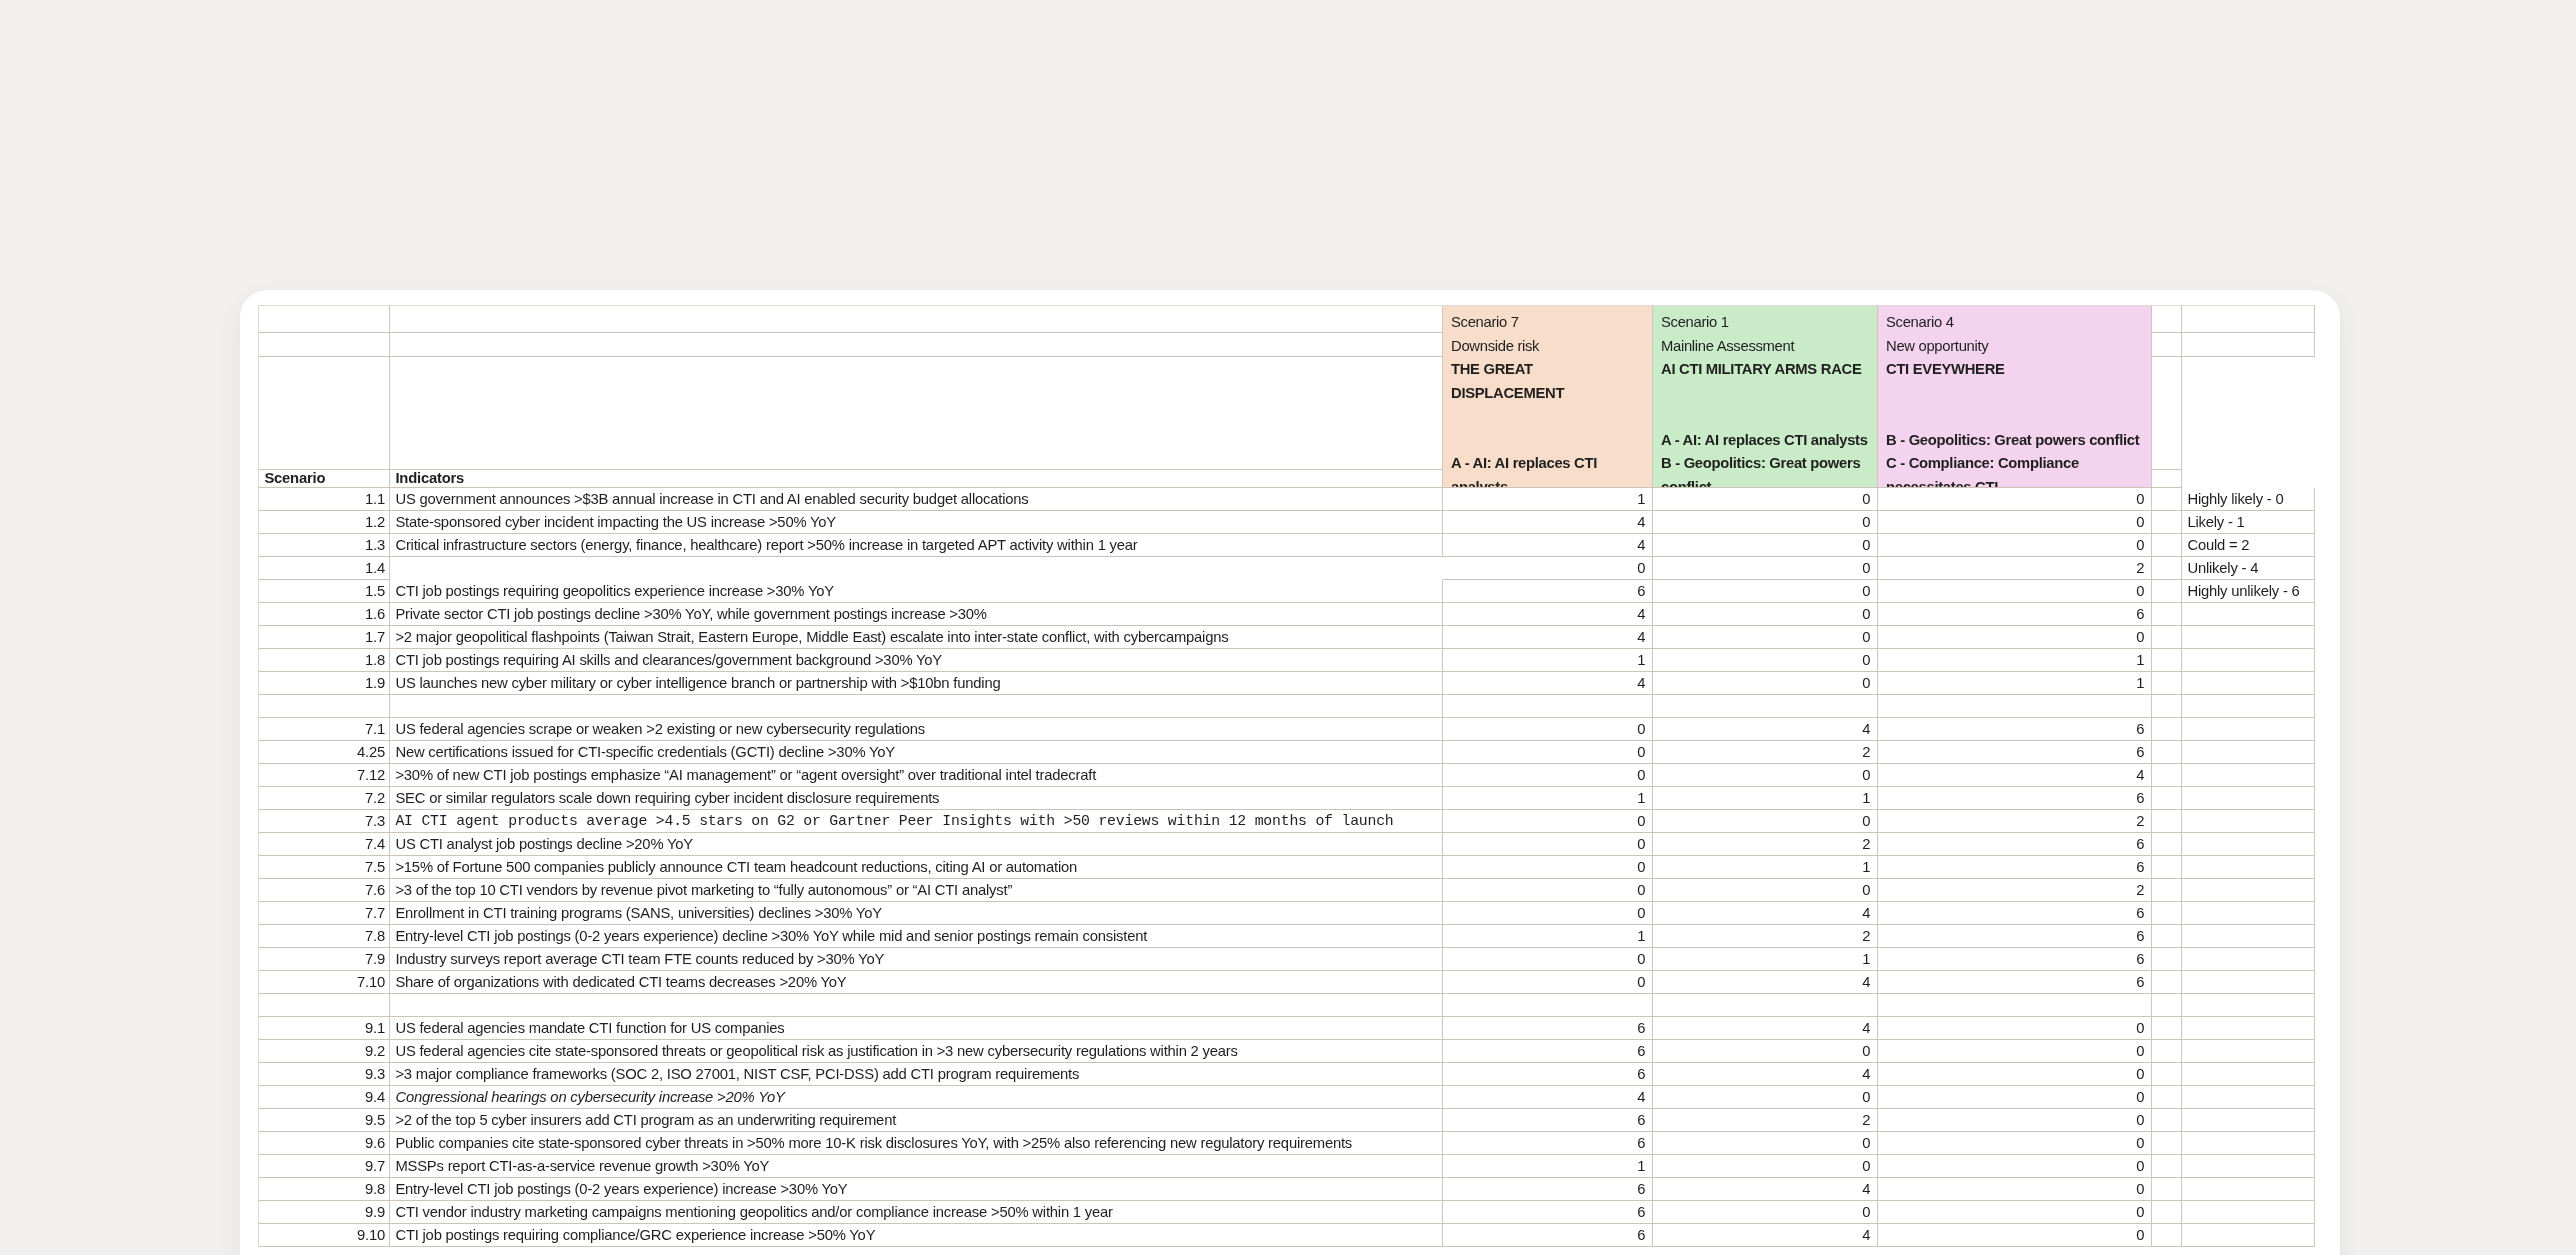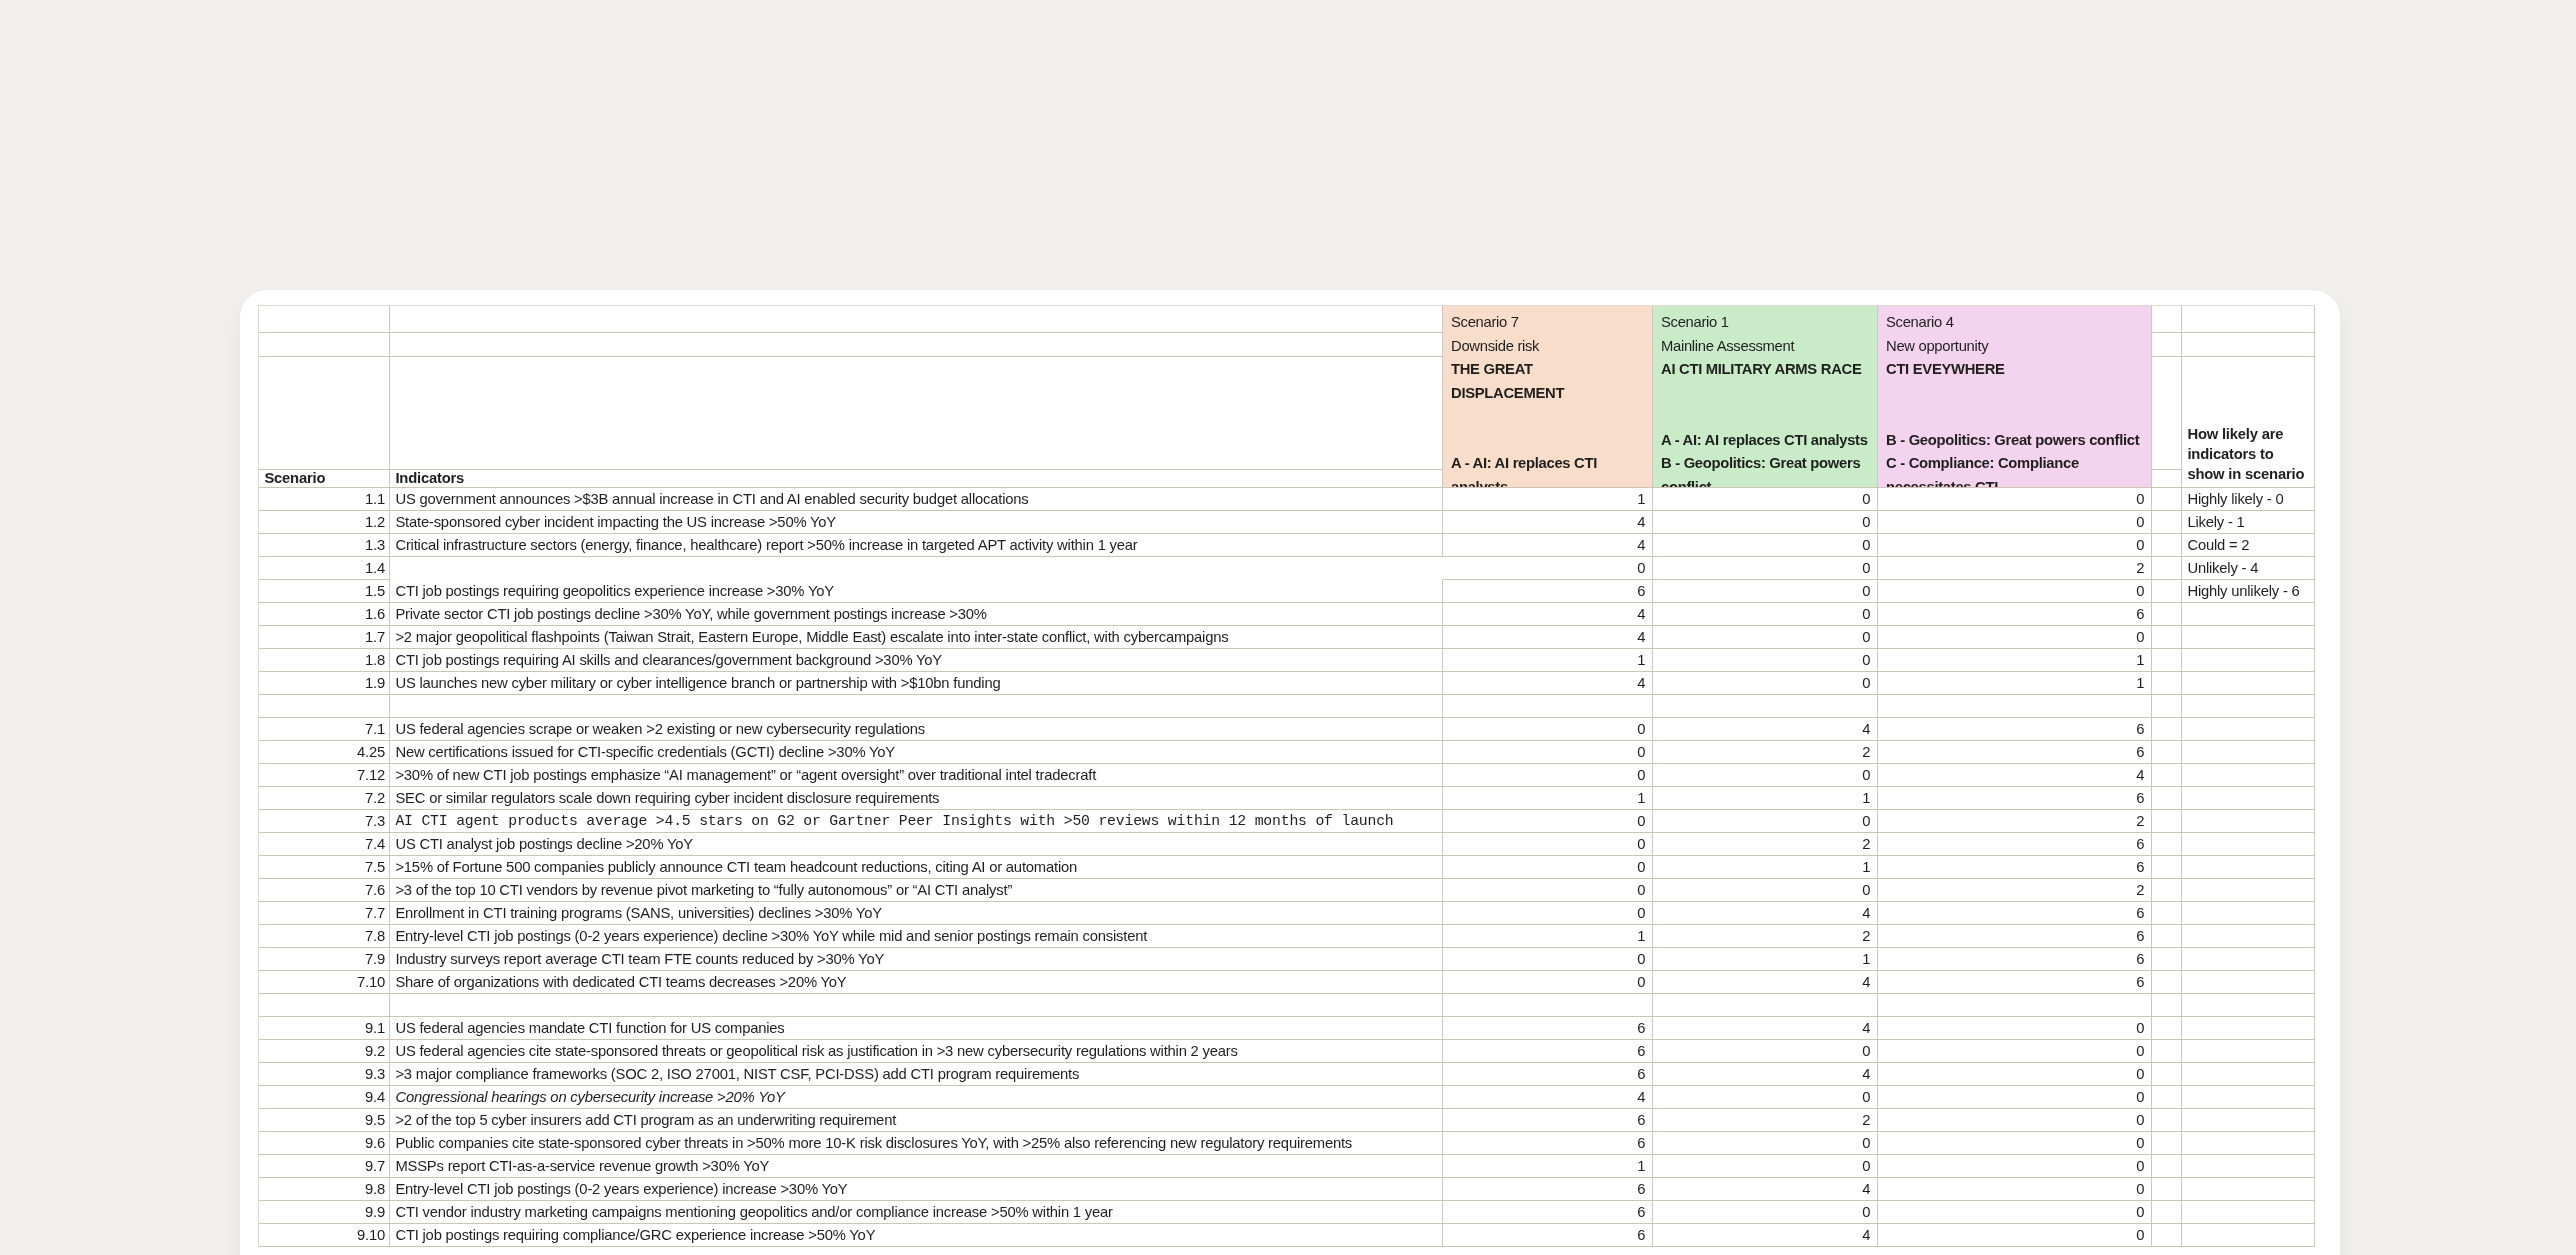--- a/index.html
+++ b/index.html
@@ -84,21 +84,20 @@
     </div>
     <div class="cell sc-cell" style="grid-column: 5 / 6; background: rgb(243, 211, 238);">
       <div>Scenario 4</div>
       <div>New opportunity</div>
       <div class="b">CTI EVEYWHERE</div>
       <div class="sc-gap"></div>
       <div class="b">B - Geopolitics: Great powers conflict</div>
       <div class="b">C - Compliance: Compliance necessitates CTI</div>
     </div>
 
-    <div class="cell likely-title">How likely are indicators to show in scenario</div>
 
   <div class="cell num" style="grid-area: 5 / 1;">1.1</div>
       <div class="cell ind" style="grid-area: 5 / 2;">US government announces &gt;$3B annual increase in CTI and AI enabled security budget allocations</div>
       <div class="cell val" style="grid-area: 5 / 3;">1</div>
       <div class="cell val" style="grid-area: 5 / 4;">0</div>
       <div class="cell val" style="grid-area: 5 / 5;">0</div>
       <div class="cell" style="grid-area: 5 / 6;"></div>
       <div class="cell leg" style="grid-area: 5 / 7;">Highly likely - 0</div>
       <div class="cell num" style="grid-area: 6 / 1;">1.2</div>
       <div class="cell ind" style="grid-area: 6 / 2;">State-sponsored cyber incident impacting the US increase &gt;50% YoY</div>

